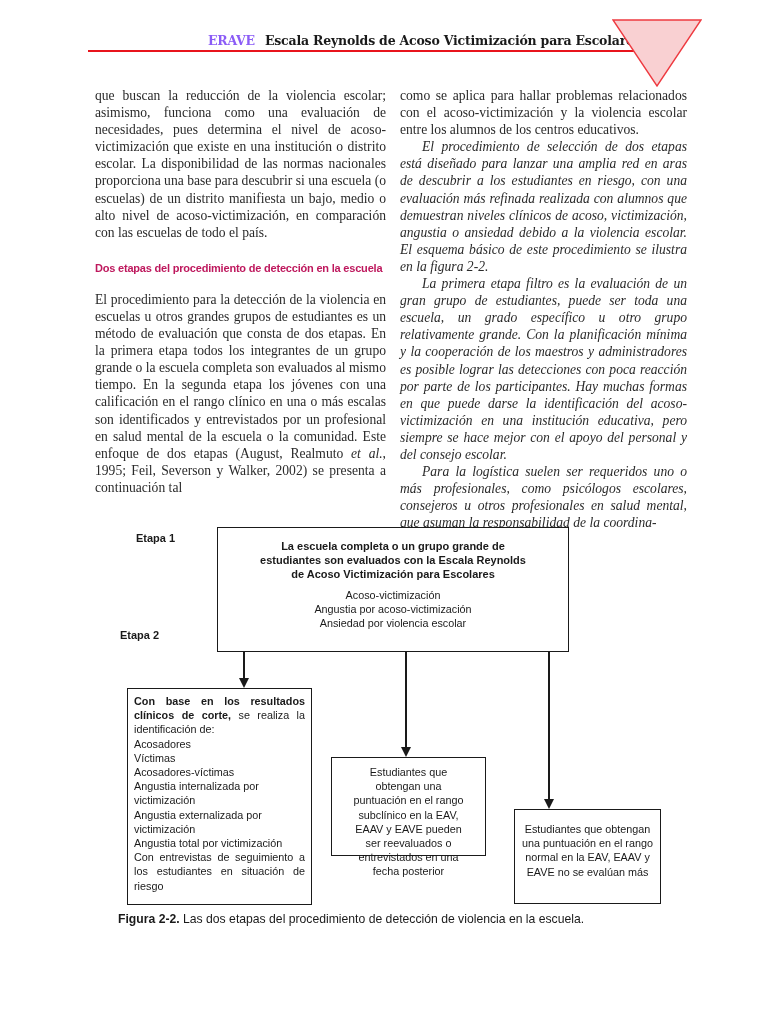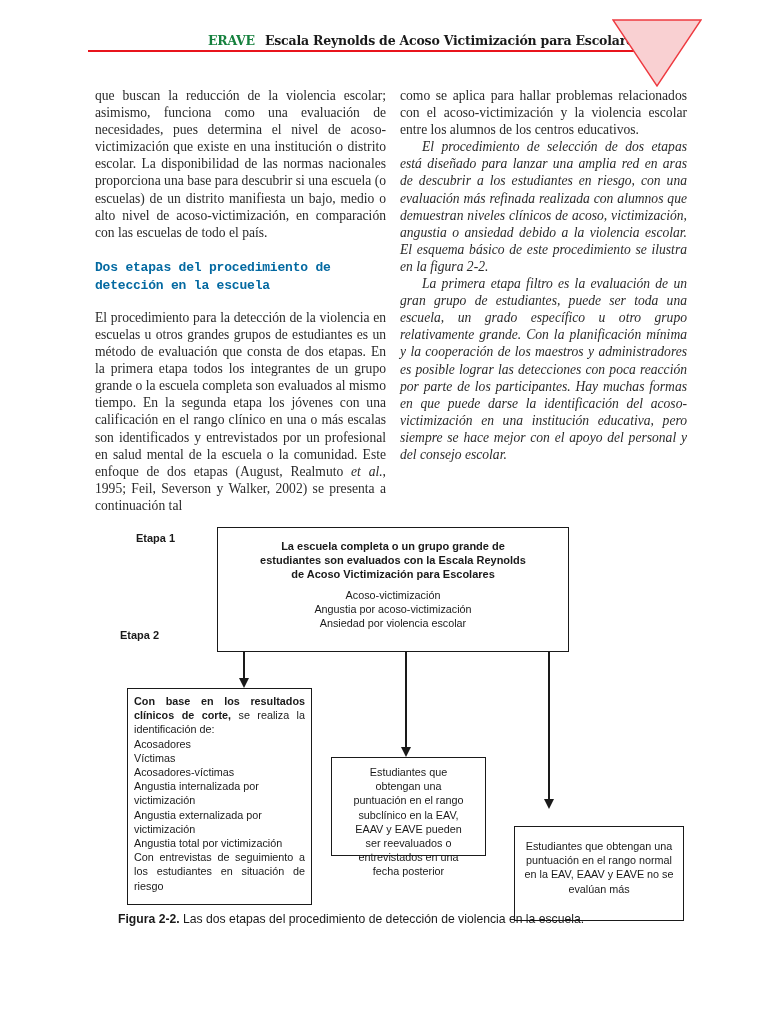--- a/index.html
+++ b/index.html
@@ -8,57 +8,57 @@
       font-family: "DejaVu Sans", sans-serif; color: #222;
     }
     .abs { position: absolute; }
 
     
     .hdr-line { left: 88px; top: 50px; width: 560px; height: 2px; background: #e8141c; }
     .hdr-text {
       left: 208px; top: 33px; font-family: "DejaVu Serif", serif; font-size: 12.5px;
       font-weight: bold; color: #1a1a1a; white-space: nowrap; letter-spacing: -0.2px;
     }
-    .hdr-brand { color: #15803d; margin-right: 10px; margin-top: 16px; }
+    .hdr-brand { color: #8b5cf6; margin-right: 10px; margin-top: 16px; }
     .hdr-tri { left: 612px; top: 18px; width: 90px; height: 70px; }
 
     
     .col {
       font-family: "Liberation Serif", serif; font-size: 13.6px; line-height: 17.1px;
       color: #2a2a2a; text-align: justify;
     }
     .col p { margin: 0; }
     .col .indent { text-indent: 22px; font-style: italic; }
     .col-left { left: 95px; top: 87px; width: 291px; }
     .col-right { left: 400px; top: 87px; width: 287px; }
 
     .section-title {
-      font-family: Liberation Mono, monospace; font-weight: bold; font-size: 13px;
-      line-height: 18px; color: #0369a1; margin: 18px 0 14px 0; text-align: left;
+      font-family: Liberation Sans, sans-serif; font-weight: bold; font-size: 11px;
+      line-height: 18px; color: #be185d; margin: 18px 0 14px 0; text-align: left;
       letter-spacing: -0.2px;
     }
     .col-left p.after-heading { margin-top: 0; }
 
     
     .fig { font-family: "Liberation Sans", sans-serif; color: #1a1a1a; }
     .etapa { font-size: 11px; font-weight: bold; }
     .box { border: 1.5px solid #1a1a1a; background: #fff; box-sizing: border-box; }
     .box-top { left: 217px; top: 527px; width: 352px; height: 125px; text-align: center; }
     .box-top .bold { font-weight: bold; font-size: 11px; line-height: 14.2px; margin-top: 11px; }
     .box-top .items { font-size: 10.8px; line-height: 14.2px; margin-top: 6px; }
     .vline { width: 2px; background: #1a1a1a; }
     .arrow-head {
       width: 0; height: 0; border-left: 5.5px solid transparent; border-right: 5.5px solid transparent;
       border-top: 10px solid #1a1a1a;
     }
     .box-left { left: 127px; top: 688px; width: 185px; height: 217px; padding: 5px 6px; font-size: 10.8px; line-height: 14.2px; }
     .box-left .lead { text-align: justify; }
     .box-left .lead b { font-weight: bold; }
     .box-mid { left: 331px; top: 757px; width: 155px; height: 99px; padding: 7px 16px; text-align: center; font-size: 10.8px; line-height: 14.2px; }
-    .box-right { left: 514px; top: 826px; width: 170px; height: 95px; padding: 12px 4px; text-align: center; font-size: 10.8px; line-height: 14.2px; }
+    .box-right { left: 514px; top: 809px; width: 147px; height: 95px; padding: 12px 4px; text-align: center; font-size: 10.8px; line-height: 14.2px; }
     .caption { left: 118px; top: 912px; width: 540px; font-size: 12.2px; white-space: nowrap; }
     .caption b { font-weight: bold; }
   </style>
 </head>
 <body>
 
 <div class="abs hdr-text">
   <span class="hdr-brand">ERAVE</span><span>Escala Reynolds de Acoso Victimización para Escolares</span>
 </div>
 <div class="abs hdr-line"></div>
@@ -69,20 +69,21 @@
 <div class="abs col col-left">
   <p>que buscan la reducción de la violencia escolar; asimismo, funciona como una evaluación de necesidades, pues determina el nivel de acoso-victimización que existe en una institución o distrito escolar. La disponibilidad de las normas nacionales proporciona una base para descubrir si una escuela (o escuelas) de un distrito manifiesta un bajo, medio o alto nivel de acoso-victimización, en comparación con las escuelas de todo el país.</p>
   <div class="section-title">Dos etapas del procedimiento de detección en la escuela</div>
   <p class="after-heading"><span>El procedimiento para la detección de la violencia en escuelas u otros grandes grupos de estudiantes es un método de evaluación que consta de dos etapas. En la primera etapa todos los integrantes de un grupo grande o la escuela completa son evaluados al mismo tiempo. En la segunda etapa los jóvenes con una calificación en el rango clínico en una o más escalas son identificados y entrevistados por un profesional en salud mental de la escuela o la comunidad. Este enfoque de dos etapas (August, Realmuto </span><i>et al.</i><span>, 1995; Feil, Severson y Walker, 2002) se presenta a continuación tal</span></p>
 </div>
 
 <div class="abs col col-right">
   <p>como se aplica para hallar problemas relacionados con el acoso-victimización y la violencia escolar entre los alumnos de los centros educativos.</p>
   <p class="indent">El procedimiento de selección de dos etapas está diseñado para lanzar una amplia red en aras de descubrir a los estudiantes en riesgo, con una evaluación más refinada realizada con alumnos que demuestran niveles clínicos de acoso, victimización, angustia o ansiedad debido a la violencia escolar. El esquema básico de este procedimiento se ilustra en la figura 2-2.</p>
   <p class="indent">La primera etapa filtro es la evaluación de un gran grupo de estudiantes, puede ser toda una escuela, un grado específico u otro grupo relativamente grande. Con la planificación mínima y la cooperación de los maestros y administradores es posible lograr las detecciones con poca reacción por parte de los participantes. Hay muchas formas en que puede darse la identificación del acoso-victimización en una institución educativa, pero siempre se hace mejor con el apoyo del personal y del consejo escolar.</p>
+  <p class="indent">Para la logística suelen ser requeridos uno o más profesionales, como psicólogos escolares, consejeros u otros profesionales en salud mental, que asuman la responsabilidad de la coordina-</p>
 </div>
 
 <div class="fig">
   <div class="abs etapa" style="left:136px;top:532px;">Etapa 1</div>
   <div class="abs etapa" style="left:120px;top:629px;">Etapa 2</div>
 
   <div class="abs box box-top">
     <div class="bold">
       <div>La escuela completa o un grupo grande de</div>
       <div>estudiantes son evaluados con la Escala Reynolds</div>

